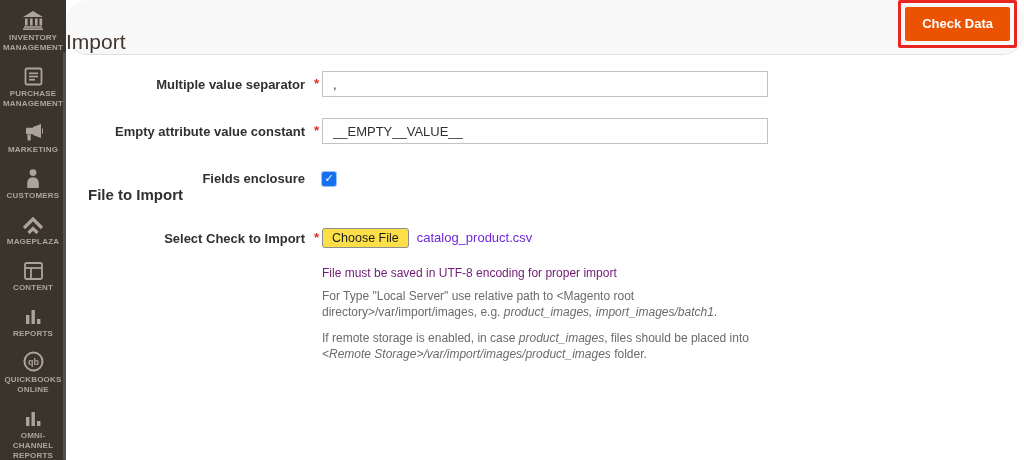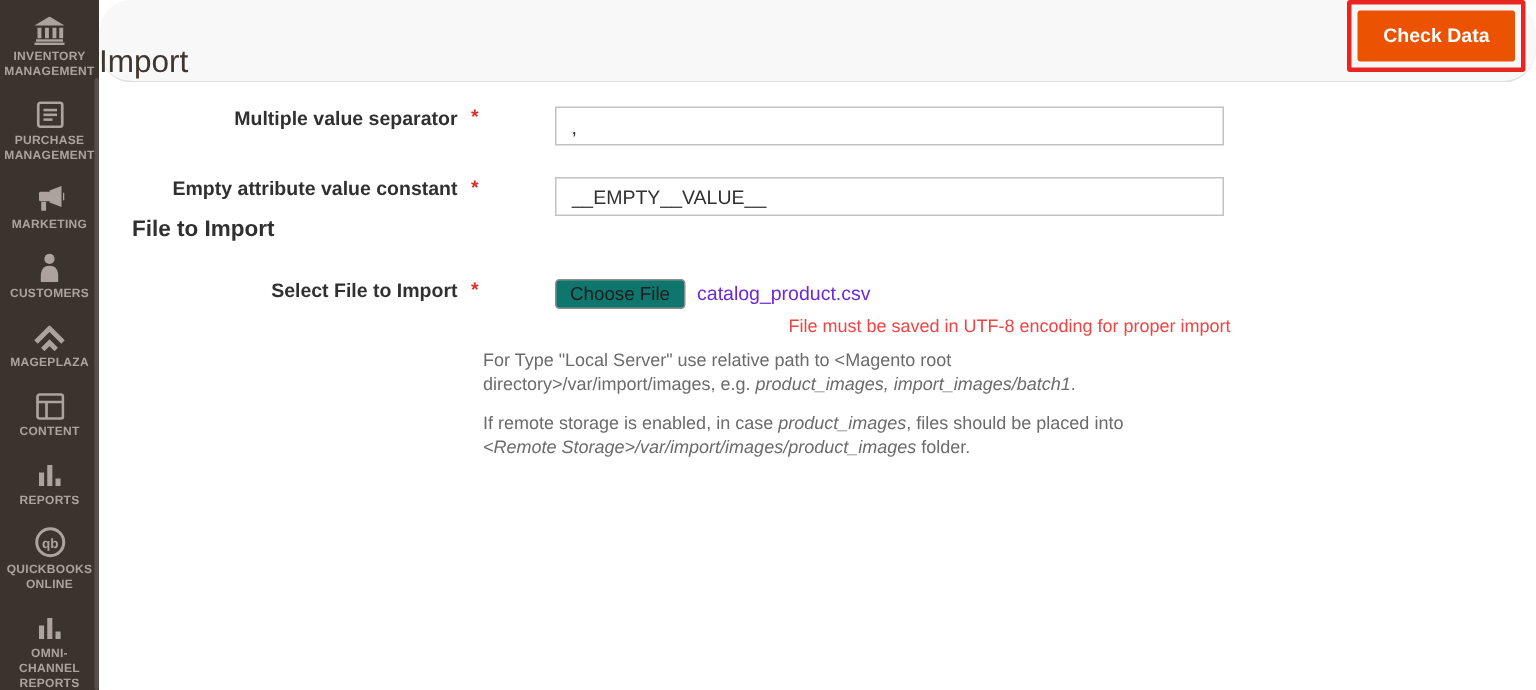--- a/index.html
+++ b/index.html
@@ -43,21 +43,21 @@
     border:3px solid #e8251f; border-radius:2px; padding:4px; background:transparent;
   }
   .check-data-btn {
     background:#eb5202; color:#ffffff; border:1px solid #eb5202; border-radius:2px;
     font-size:13px; font-weight:700; padding:0 16px; height:34px; line-height:32px;
     cursor:pointer; font-family:inherit;
   }
 
   
   .content { padding:16px 0 0 22px; }
-  .form-row { display:flex; align-items:flex-start;gap:48px; }
+  .form-row { display:flex; align-items:center; }
   .label-col {
     width:217px; min-width:217px; text-align:right; position:relative;
     font-weight:600; font-size:13px; color:#303030; line-height:15px;
   }
   .req { position:absolute; right:-14px; top:-1px; color:#e02b27; font-weight:600; font-size:13px; }
   .control-col { margin-left:17px; }
   .text-input {
     width:446px; height:26px; border:1px solid #c2c2c2; background:#fff;
     font-size:13px; color:#303030; padding:0 10px; font-family:inherit;
   }
@@ -66,25 +66,25 @@
   .checkbox {
     width:14px; height:14px; background:#1472f0; border-radius:2px;
     display:flex; align-items:center; justify-content:center;
     box-shadow:0 0 0 1px #9dc2f7; cursor:pointer;
   }
   .checkbox .tick { color:#fff; font-size:11px; line-height:11px; font-weight:700; }
   .section-heading { font-size:15px; font-weight:700; color:#303030; }
   .file-row { margin-top:25px; }
   .choose-file-btn {
     font-family:inherit; font-size:12.5px; color:#1c1c1c;
-    background:#0f766e; border:1px solid #8d8d8d; border-radius:3px;
+    background:#fde047; border:1px solid #8d8d8d; border-radius:3px;
     padding:2px 9px; height:20px; cursor:pointer;
   }
   .file-name { margin-left:8px; font-size:13px; color:#6d28d9; }
-  .note-row { margin-left:234px; margin-top:4px; font-size:12px; color:#ef4444;text-align:center; }
+  .note-row { margin-left:234px; margin-top:18px; font-size:12px; color:#701a75; }
   .images-row { margin-top:22px; }
   .help-block { margin-left:234px; margin-top:8px; width:452px; font-size:12px; line-height:16px; color:#6b6b6b; }
   .help-block p { margin-bottom:10px; }
   .help-block .it { font-style:italic; }
 </style>
 </head>
 <body>
 
 <div class="page">
 
@@ -212,26 +212,34 @@
 
       <div class="form-row">
         <div class="label-col">
           <span>Empty attribute value constant</span><span class="req">*</span>
         </div>
         <div class="control-col">
           <input class="text-input" type="text" value="__EMPTY__VALUE__" style="">
         </div>
       </div>
 
+      <div class="form-row checkbox-row">
+        <div class="label-col">Fields enclosure</div>
+        <div class="control-col">
+          <span class="checkbox">
+            <span class="tick">✓</span>
+          </span>
+        </div>
+      </div>
 
       <h2 class="section-heading">File to Import</h2>
 
       <div class="form-row file-row">
         <div class="label-col">
-          <span>Select File to Import</span><span class="req">*</span>
+          <span>Select Check to Import</span><span class="req">*</span>
         </div>
         <div class="control-col">
           <button class="choose-file-btn">Choose File</button><span class="file-name">catalog_product.csv</span>
         </div>
       </div>
       <div class="note-row">File must be saved in UTF-8 encoding for proper import</div>
 
 
       <div class="help-block">
         <p><span>For Type "Local Server" use relative path to &lt;Magento root directory&gt;/var/import/images, e.g. </span><span class="it">product_images, import_images/batch1</span><span>.</span></p>

